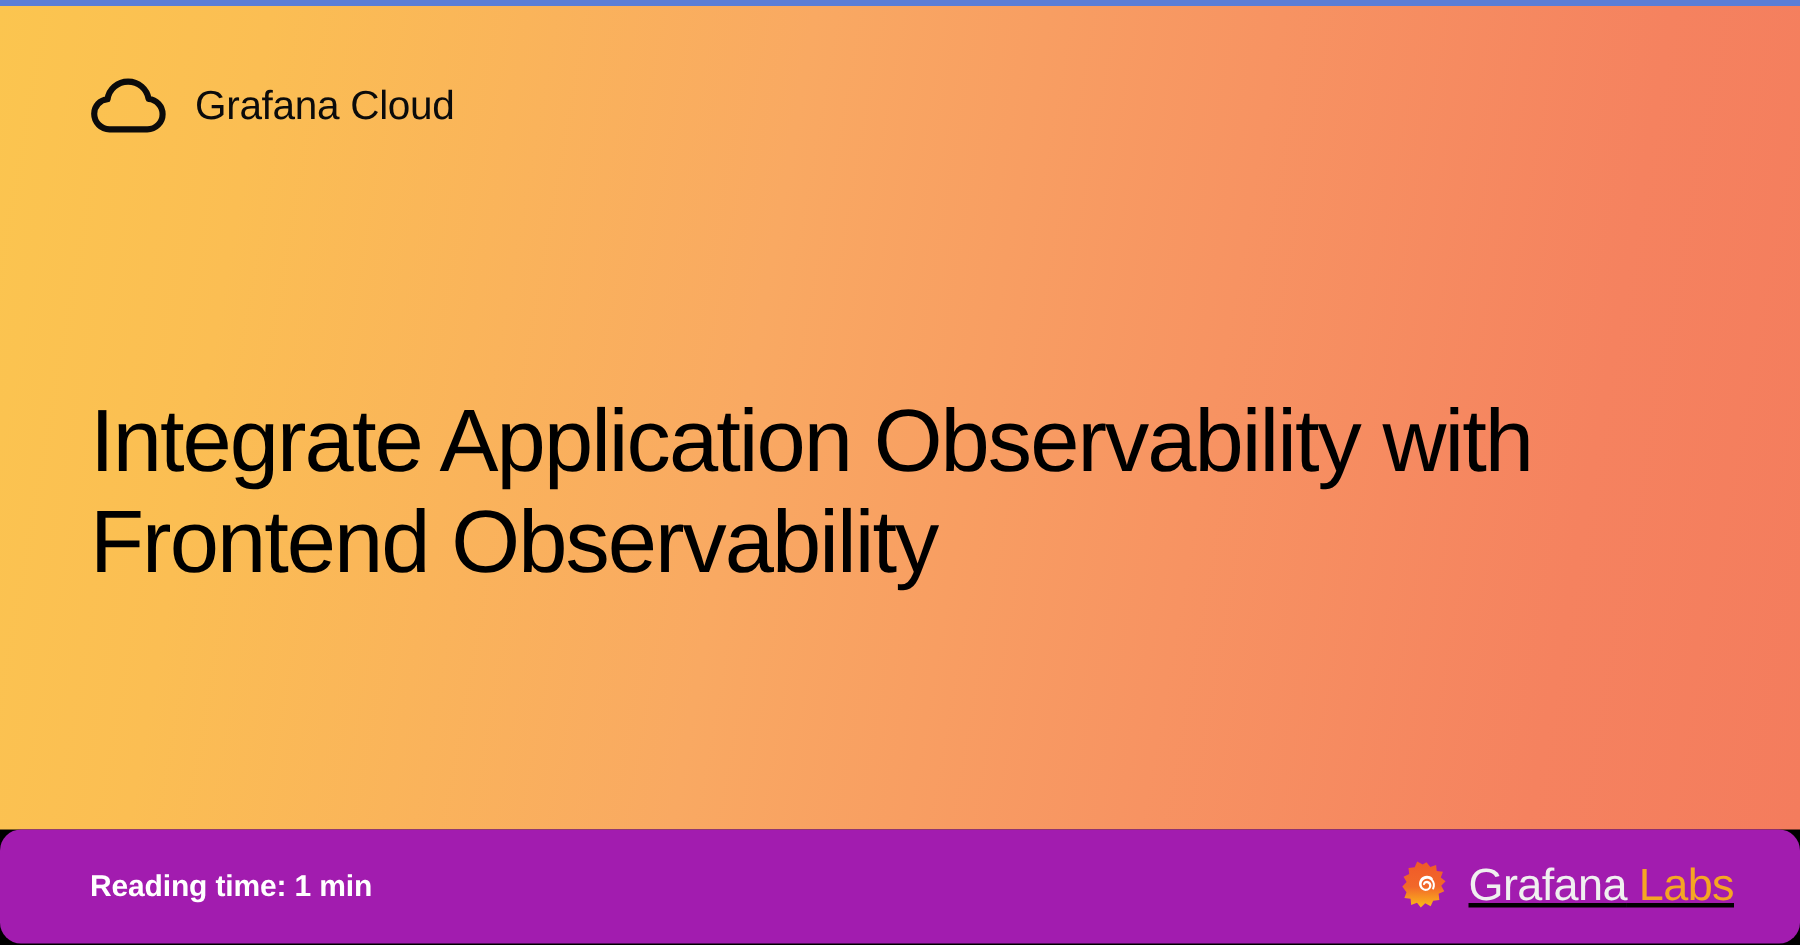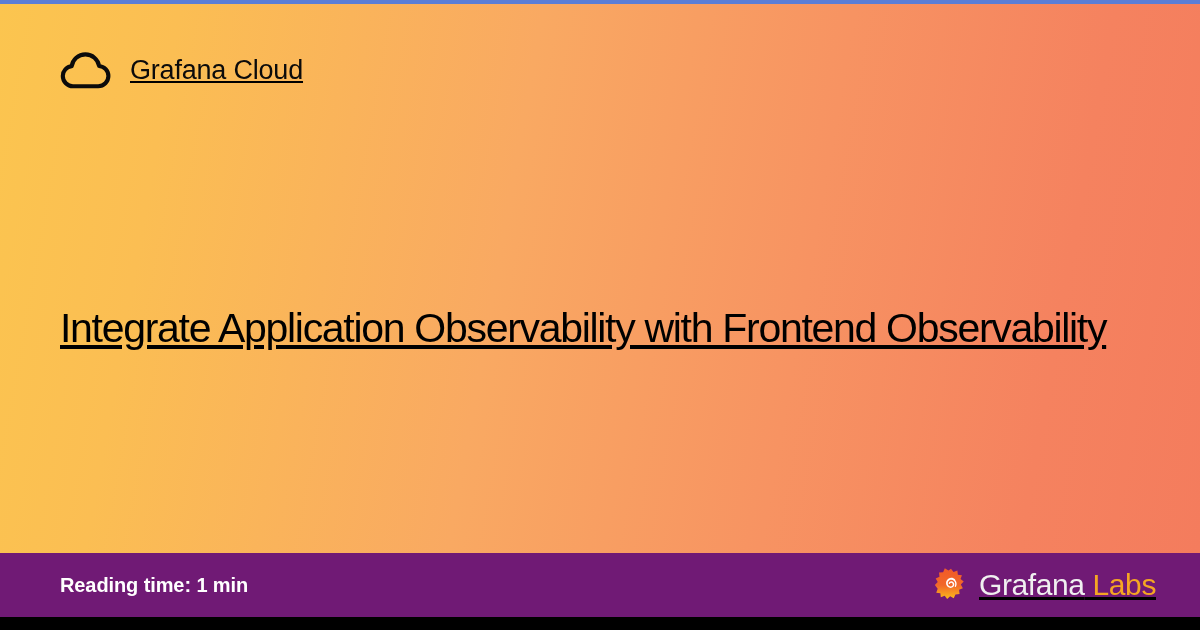--- a/index.html
+++ b/index.html
@@ -34,21 +34,20 @@
 
   
   .hero {
     position:relative;
     width:1200px;
     height:553px;
     background:linear-gradient(100deg, #fbc54f 0%, #fbbe53 14%, #f9a962 42%, #f79362 66%, #f5825f 86%, #f47c5d 100%);
     padding:0 60px;
     display:flex;
     flex-direction:column;
-    text-decoration:underline;
   }
 
   
   .brand {
     display:flex;
     align-items:center;
     gap:18px;
     margin-top:48px;
     height:44px;
   }
@@ -72,39 +71,40 @@
   
   .title-wrap {
     flex:1;
     display:flex;
     flex-direction:column;
     justify-content:center;
     margin-top:-26px;
   }
 
   .title {
-    font-size:41px;
+    font-size:59px;
     font-weight:500;
     line-height:1.14;
     color:#000000;
     letter-spacing:-1.3px;
     max-width:1075px;
     margin-top:37px;
   }
 
   
   .footer {
     position:relative;
     width:1200px;
-    height:64px;
-    background:#701a75;
+    height:76px;
+    background:#a21caf;
     display:flex;
     align-items:center;
     justify-content:space-between;
     padding:0 44px 0 60px;
+    border-radius:14px;
   }
 
   .reading-time {
     font-size:20px;
     font-weight:700;
     color:#ffffff;
     letter-spacing:-0.1px;
     white-space:nowrap;
   }
 

